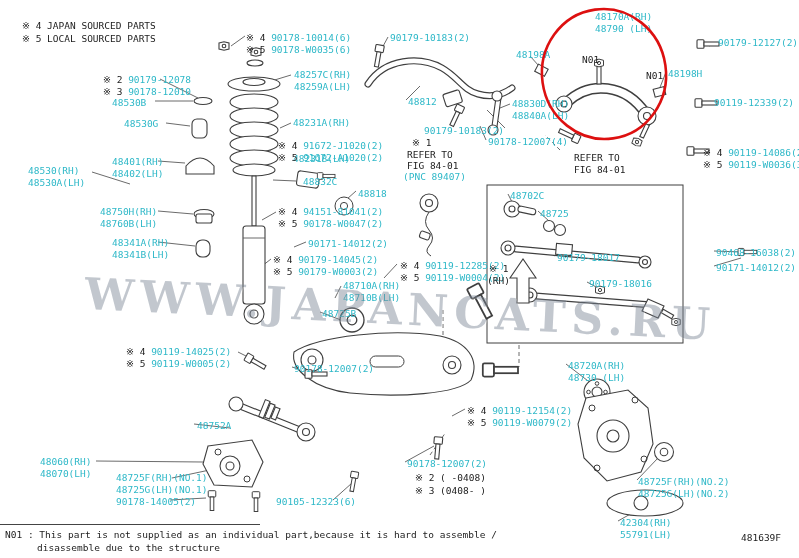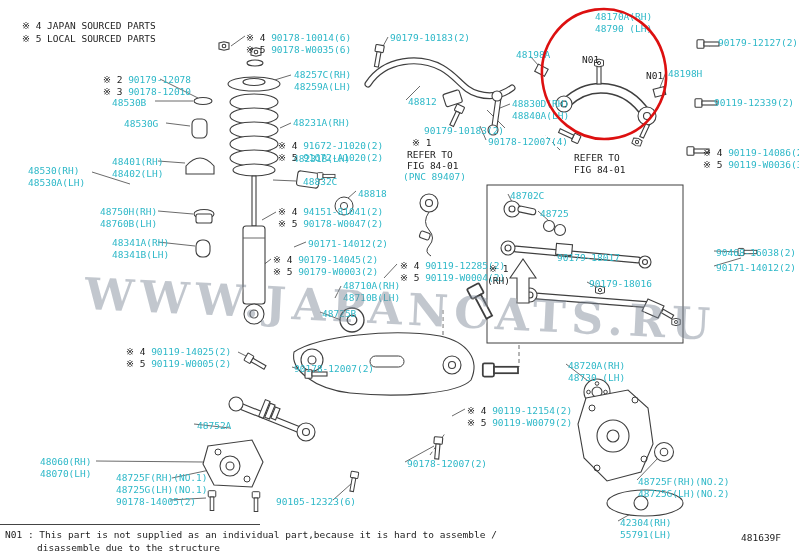--- a/index.html
+++ b/index.html
@@ -368,20 +368,22 @@
       <div class="lbl note" style="left: 407px; top: 161px;">FIG 84-01</div>
       <div class="lbl note" style="left: 574px; top: 153px;">REFER TO</div>
       <div class="lbl note" style="left: 574px; top: 165px;">FIG 84-01</div>
       <div class="lbl note" style="left: 489px; top: 264px;">※ 1</div>
       <div class="lbl note" style="left: 487px; top: 276px;">(RH)</div>
     </div>
 
   <div class="watermark">WWW.JAPANCATS.RU</div>
 
   <div class="legend">
+    <div>※ 2  (  -0408)</div>
+    <div>※ 3  (0408-  )</div>
   </div>
 
   <div class="sep"></div>
   <div class="footnote">
     <div>N01 : This part is not supplied as an individual part,because it is hard to assemble /</div>
     <div class="fn2">disassemble due to the structure</div>
   </div>
   <div class="diagcode">481639F</div>
 
   <svg class="overlay" width="799" height="558" viewBox="0 0 799 558">

